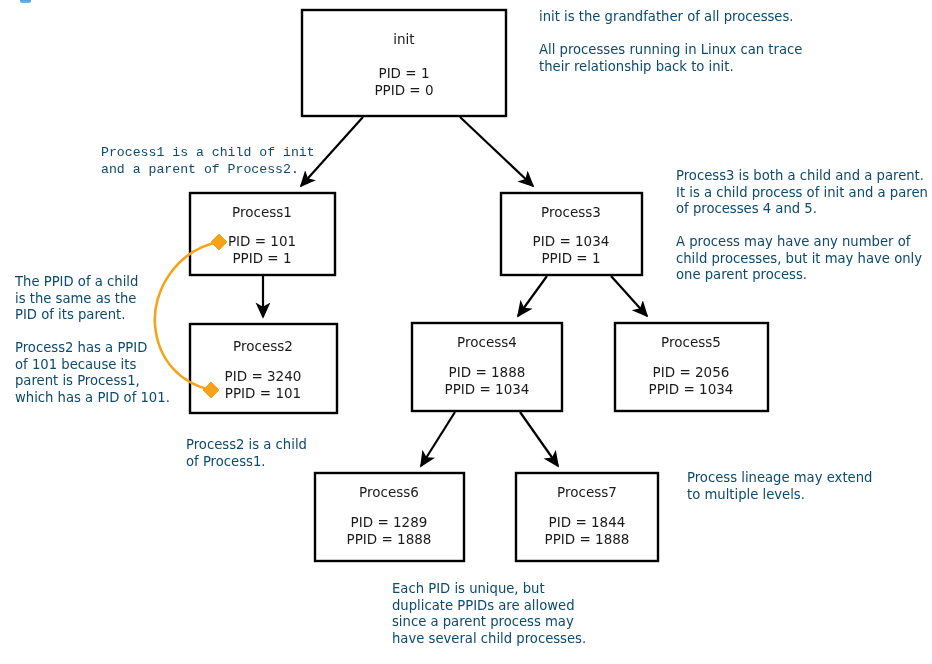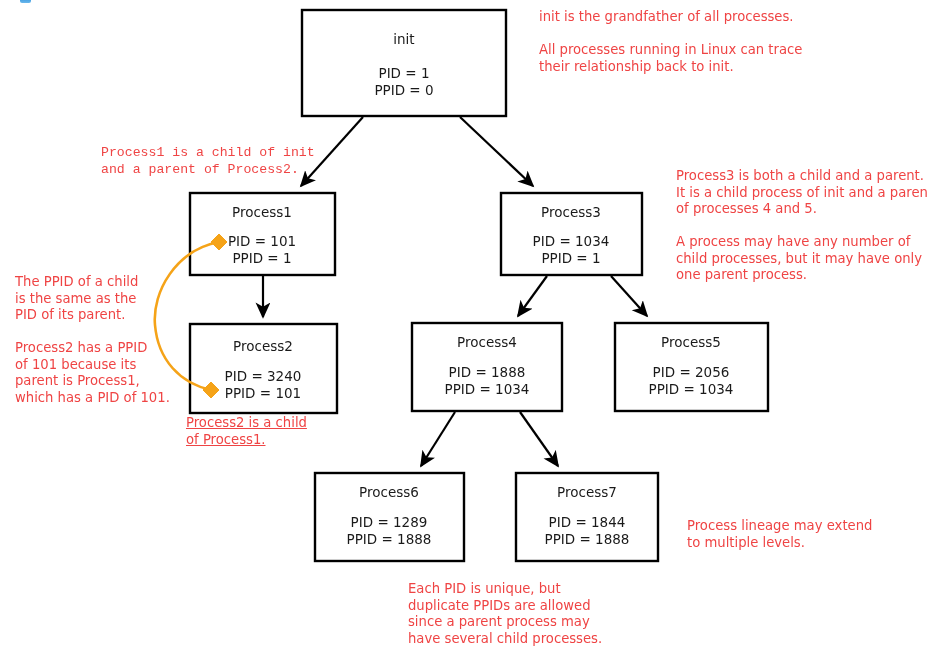--- a/index.html
+++ b/index.html
@@ -53,21 +53,21 @@
   .ppid-diamond {
     fill: #f5a318;
     stroke: #f5a318;
     stroke-width: 1;
   }
   .note {
     position: absolute;
     font-family: "DejaVu Sans", "Liberation Sans", sans-serif;
     font-size: 13.2px;
     line-height: 16.5px;
-    color: #ef4444;
+    color: #0c4a6e;
     white-space: pre-line;
   }
   .note.clipped {
     white-space: pre;
   }
   #logo-fragment {
     position: absolute;
     left: 20px;
     top: -8px;
     width: 11px;
@@ -191,22 +191,22 @@
 
 <div class="note" style="left:15px; top:274px; width:175px;">The PPID of a child
 is the same as the
 PID of its parent.
 
 Process2 has a PPID
 of 101 because its
 parent is Process1,
 which has a PID of 101.</div>
 
-<div class="note" style="left:186px; top:415px; width:180px;text-decoration:underline;">Process2 is a child
+<div class="note" style="left:186px; top:437px; width:180px;">Process2 is a child
 of Process1.</div>
 
-<div class="note" style="left:687px; top:470px; width:230px;margin-top:48px;">Process lineage may extend
+<div class="note" style="left:687px; top:470px; width:230px;">Process lineage may extend
 to multiple levels.</div>
 
-<div class="note" style="left:408px; top:581px; width:270px;">Each PID is unique, but
+<div class="note" style="left:392px; top:581px; width:270px;">Each PID is unique, but
 duplicate PPIDs are allowed
 since a parent process may
 have several child processes.</div>
 
 </body></html>

